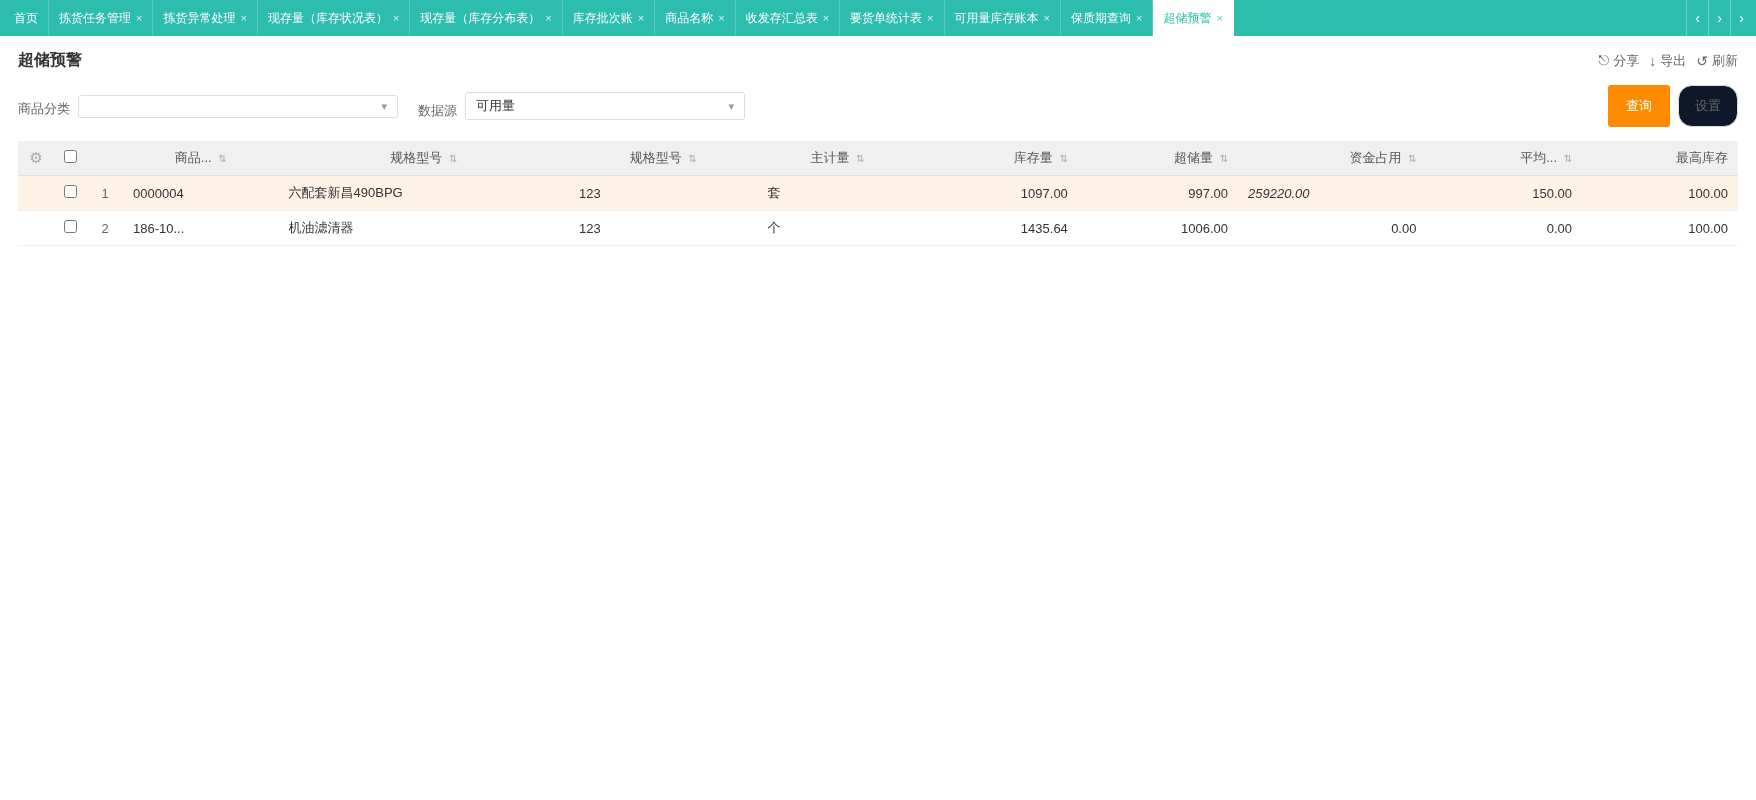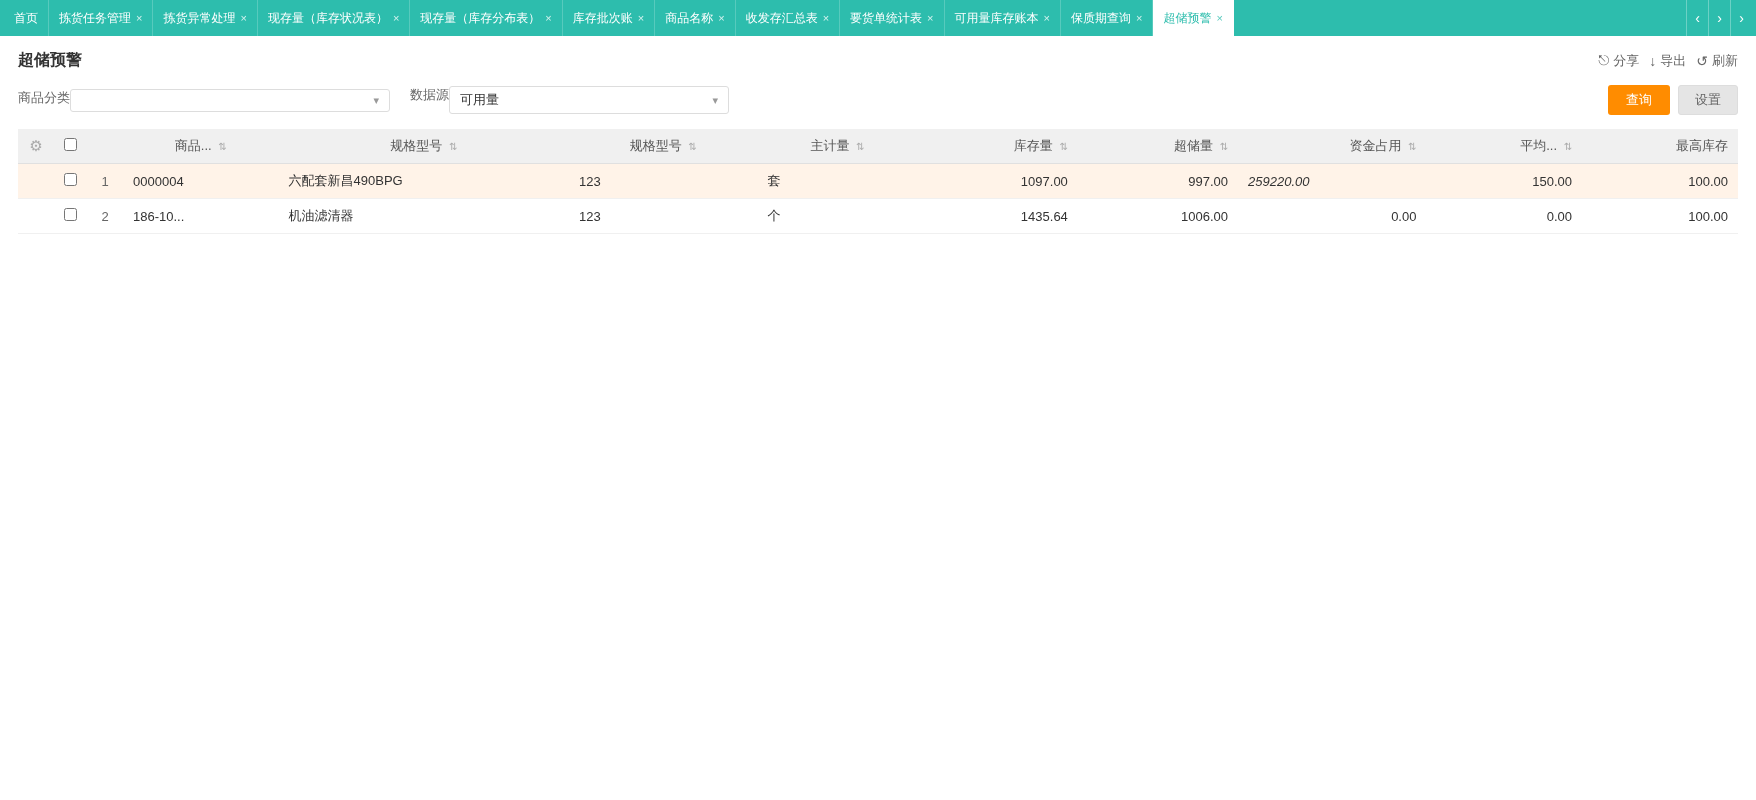--- a/index.html
+++ b/index.html
@@ -95,22 +95,22 @@
 
     
     .filter-row {
       display: flex;
       align-items: center;
       gap: 20px;
       margin-bottom: 14px;
     }
     .filter-group {
       display: flex;
-      align-items: flex-start;
-      gap: 0;
+      align-items: flex-end;
+      gap: 8px;
     }
     .filter-label {
       color: #666;
       font-size: 13px;
       white-space: nowrap;
     }
     .filter-select {
       display: flex;
       align-items: center;
       border: 1px solid #ddd;
@@ -134,29 +134,29 @@
     .filter-actions {
       margin-left: auto;
       display: flex;
       gap: 8px;
     }
     .btn-query {
       background: #ff8c00;
       color: #fff;
       border: none;
       border-radius: 3px;
-      padding: 6px 18px;
+      padding: 12px 18px;
       cursor: pointer;
       font-size: 13px;
     }
     .btn-settings {
-      background: #e5e5e5;
+      background: #0f172a;
       color: #666;
       border: 1px solid #ddd;
-      border-radius: 3px;
+      border-radius: 14px;
       padding: 5px 16px;
       cursor: pointer;
       font-size: 13px;
     }
 
     
     .table-container {
       width: 100%;
       overflow-x: auto;
     }

